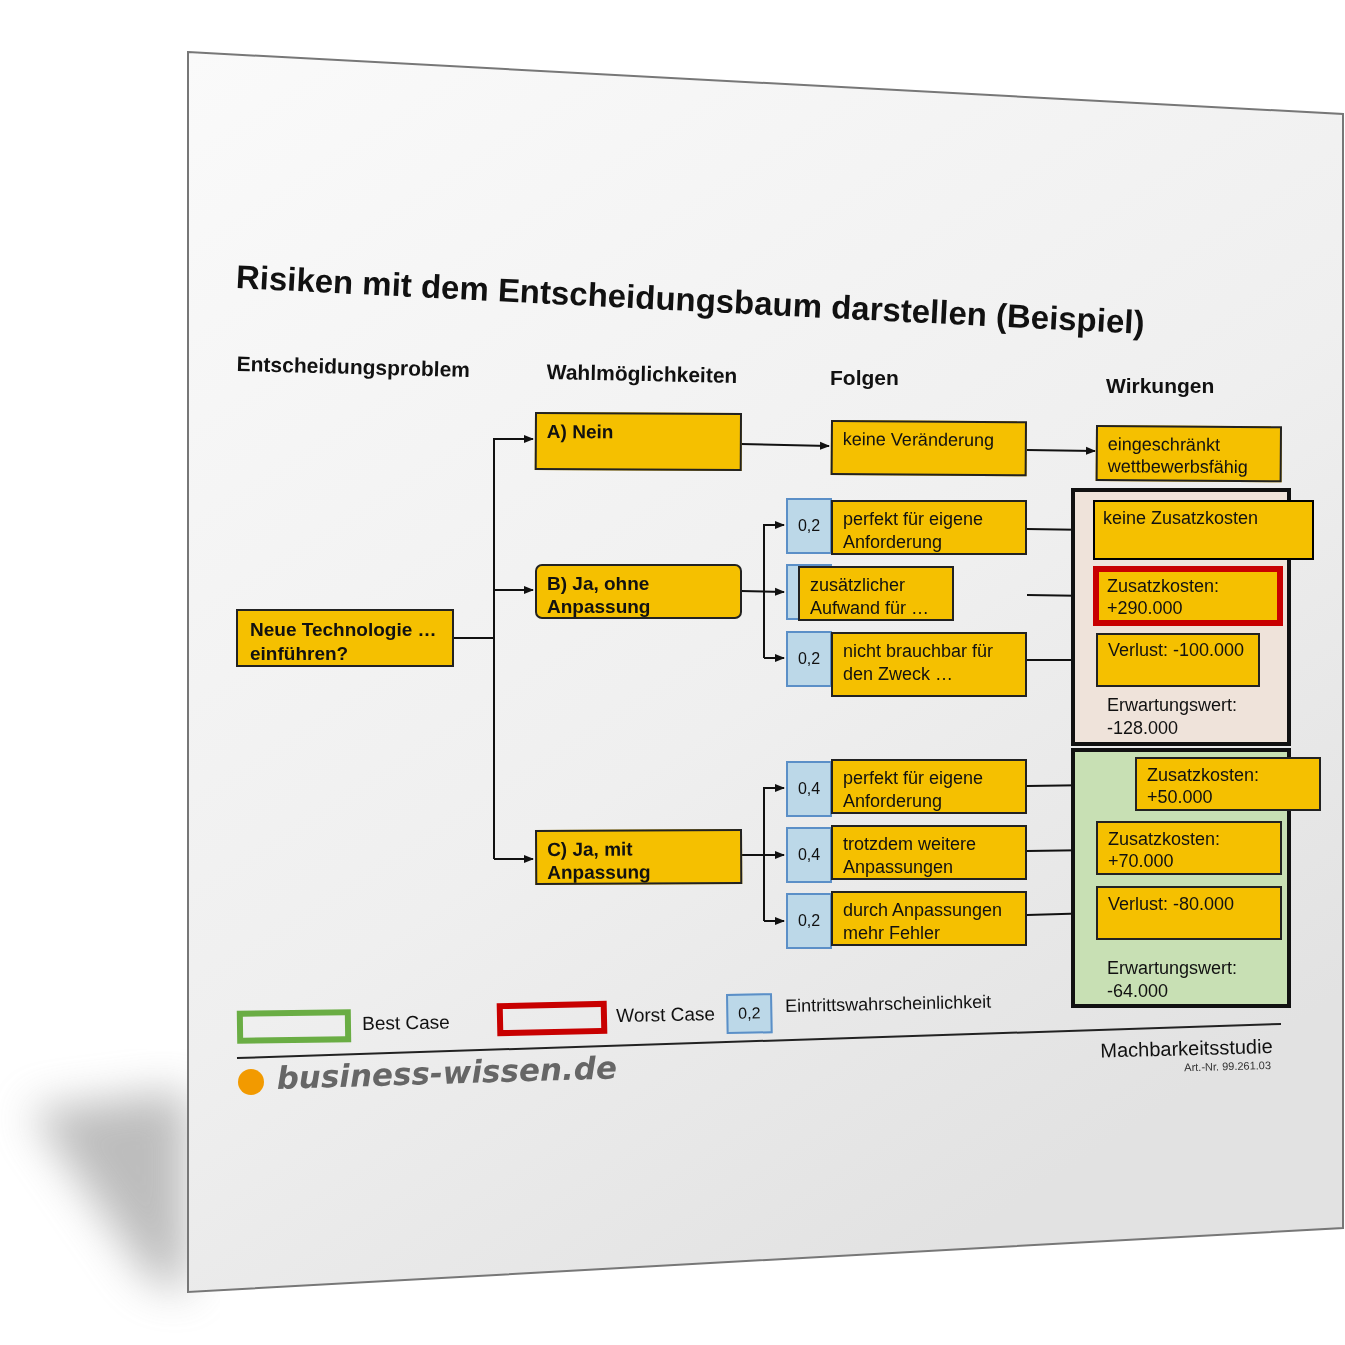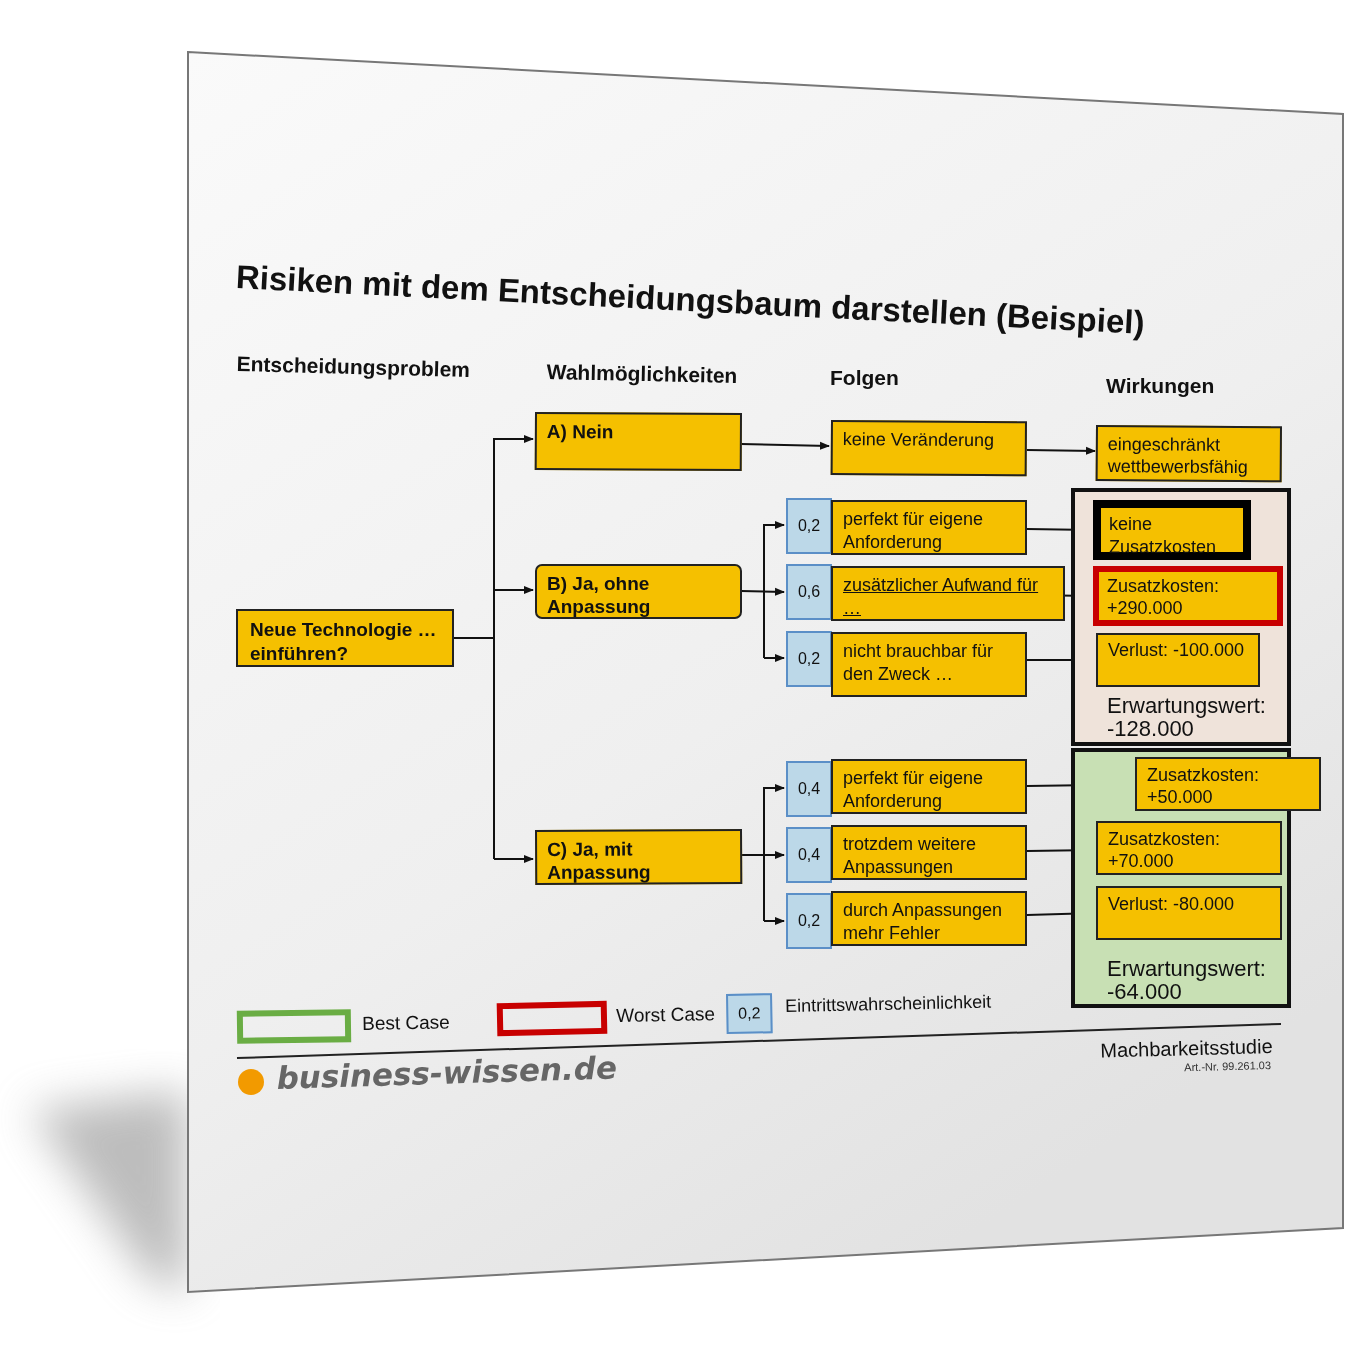--- a/index.html
+++ b/index.html
@@ -5,21 +5,21 @@
   html, body { margin:0; padding:0; }
   body { width:1345px; height:1345px; position:relative; overflow:hidden; background:#ffffff; font-family:"Liberation Sans", sans-serif; color:#111; }
   .abs { position:absolute; }
   #sheet-svg { position:absolute; left:0; top:0; }
   .title { font-weight:bold; font-size:33px; white-space:nowrap; transform-origin:left top; }
   .colhead { font-weight:bold; font-size:21px; white-space:nowrap; transform-origin:left top; }
   .box { position:absolute; background:#f5c000; border:2px solid #222; box-sizing:border-box; font-size:18px; line-height:23px; padding:6px 10px; transform-origin:left top; }
   .box.bold { font-weight:bold; font-size:19px; }
   .prob { position:absolute; background:#bcd8e8; border:2px solid #5b8fc7; box-sizing:border-box; font-size:16px; display:flex; align-items:center; justify-content:center; transform-origin:left top; }
   .group { position:absolute; border:4px solid #111; box-sizing:border-box; transform-origin:left top; }
-  .group-label { position:absolute; font-size:22px; line-height:23px; }
+  .group-label { position:absolute; font-size:18px; line-height:23px; }
   .legend-text { font-size:19px; white-space:nowrap; transform-origin:left top; }
   .brand { font-family:"DejaVu Sans", sans-serif; font-weight:bold; font-style:italic; font-size:31px; color:#666; white-space:nowrap; transform-origin:left top; }
   .doc-title { font-size:20px; white-space:nowrap; transform-origin:right top; }
   .doc-art { font-size:11px; color:#333; white-space:nowrap; transform-origin:right top; }
 </style>
 </head>
 <body>
 
 <svg id="sheet-svg" width="1345" height="1345">
   <defs>
@@ -86,25 +86,25 @@
 <div class="box" style="left:1096px;top:425px;width:186px;height:56px;padding:6px 10px;line-height:22px;transform:rotate(0.4deg);">eingeschränkt wettbewerbsfähig</div>
 
 <div class="group" style="left:1071px;top:488px;width:220px;height:258px;background:#efe3da;">
   <div class="group-label" style="left:32px;top:202px;">Erwartungswert:</div>
   <div class="group-label" style="left:32px;top:225px;text-align:right;">-128.000</div>
 </div>
 
 <div class="prob" style="left:786px;top:498px;width:46px;height:56px;">0,2</div>
 <div class="box" style="left:831px;top:500px;width:196px;height:55px;">perfekt für eigene Anforderung</div>
 <div class="prob" style="left:786px;top:564px;width:46px;height:56px;">0,6</div>
-<div class="box" style="left:831px;top:566px;width:234px;height:55px;text-decoration:underline;">zusätzlicher Aufwand für …</div>
+<div class="box" style="left:798px;top:566px;width:156px;height:55px;">zusätzlicher Aufwand für …</div>
 <div class="prob" style="left:786px;top:631px;width:46px;height:56px;">0,2</div>
 <div class="box" style="left:831px;top:632px;width:196px;height:65px;">nicht brauchbar für den Zweck …</div>
 
-<div class="box" style="left:1093px;top:500px;width:158px;height:60px;border:8px solid #000000;padding:5px 8px;">keine Zusatzkosten</div>
+<div class="box" style="left:1093px;top:500px;width:221px;height:60px;border:2px solid #000000;padding:5px 8px;">keine Zusatzkosten</div>
 <div class="box" style="left:1093px;top:566px;width:190px;height:60px;border:6px solid #c80000;padding:3px 8px;line-height:22px;">Zusatzkosten: +290.000</div>
 <div class="box" style="left:1096px;top:633px;width:164px;height:54px;padding:4px 10px;line-height:22px;">Verlust: -100.000</div>
 
 <div class="group" style="left:1071px;top:748px;width:220px;height:260px;background:#c8e0b4;">
   <div class="group-label" style="left:32px;top:205px;">Erwartungswert:</div>
   <div class="group-label" style="left:32px;top:228px;">-64.000</div>
 </div>
 
 <div class="prob" style="left:786px;top:761px;width:46px;height:56px;">0,4</div>
 <div class="box" style="left:831px;top:759px;width:196px;height:55px;">perfekt für eigene Anforderung</div>

